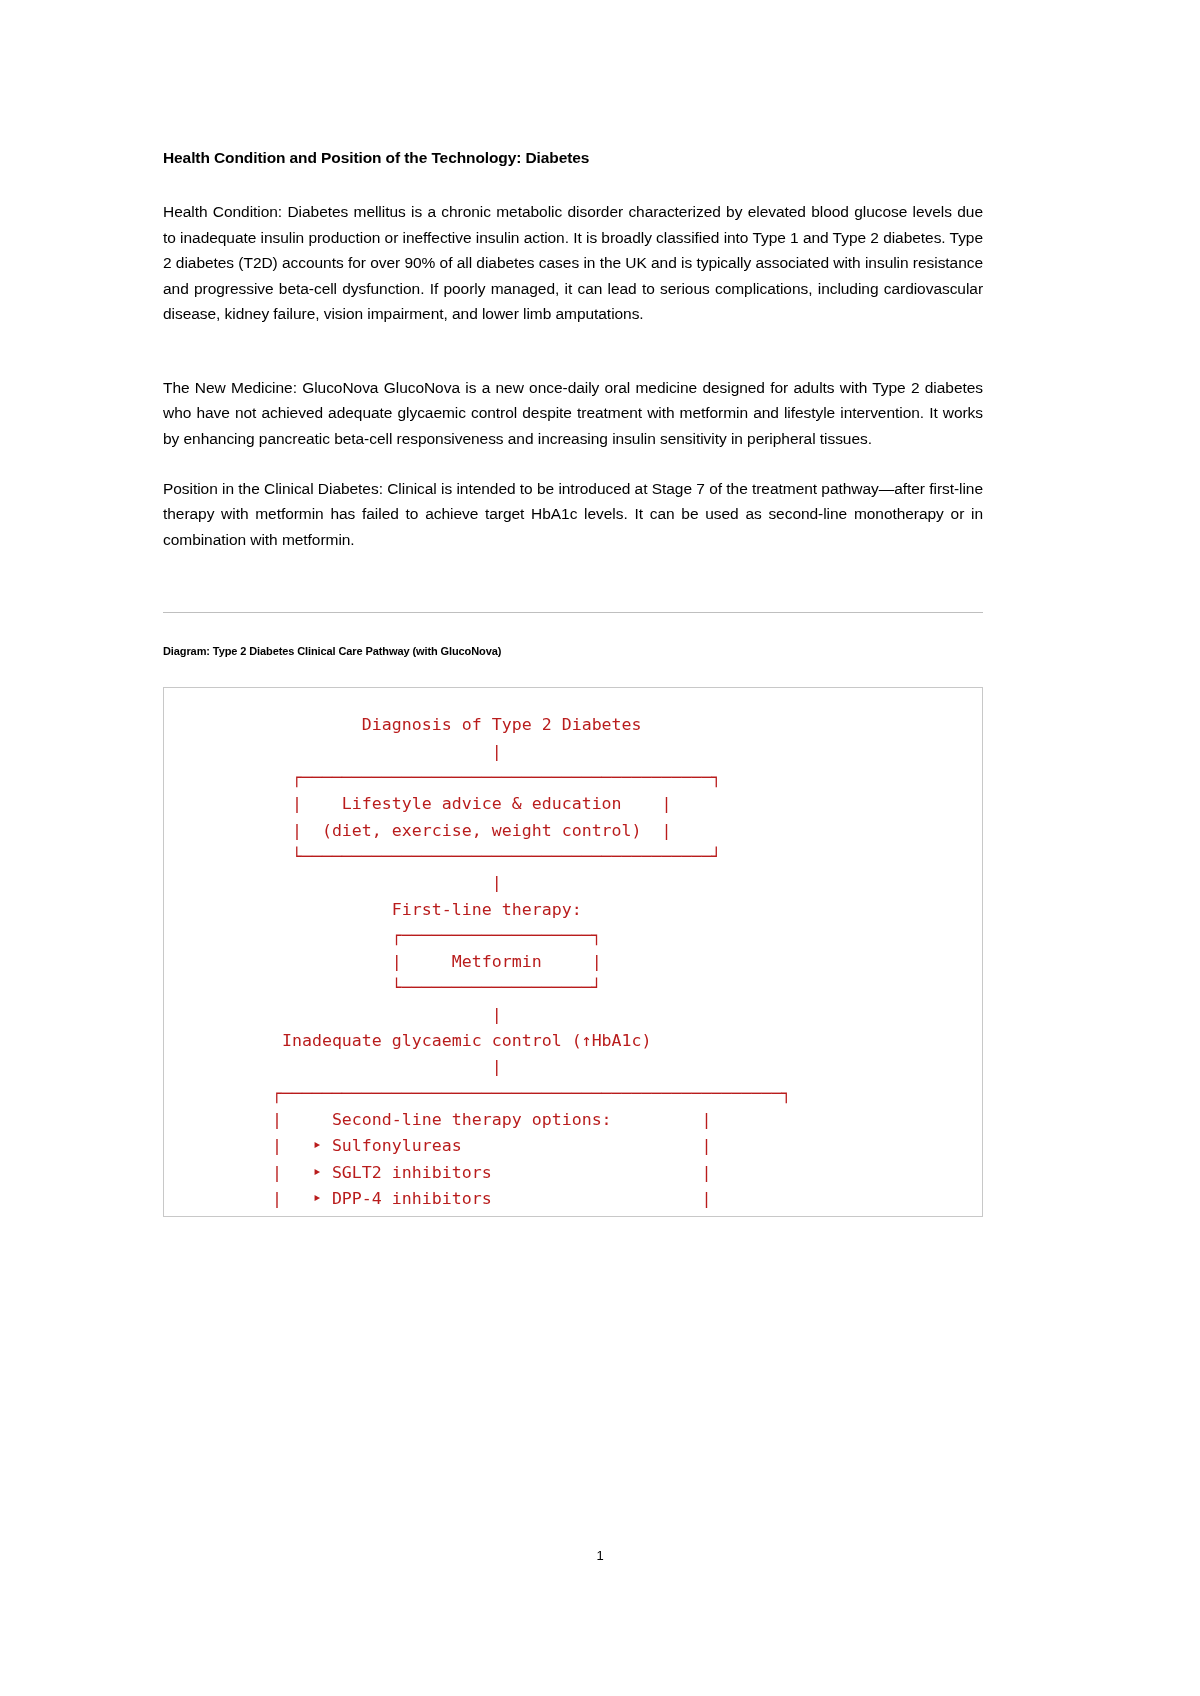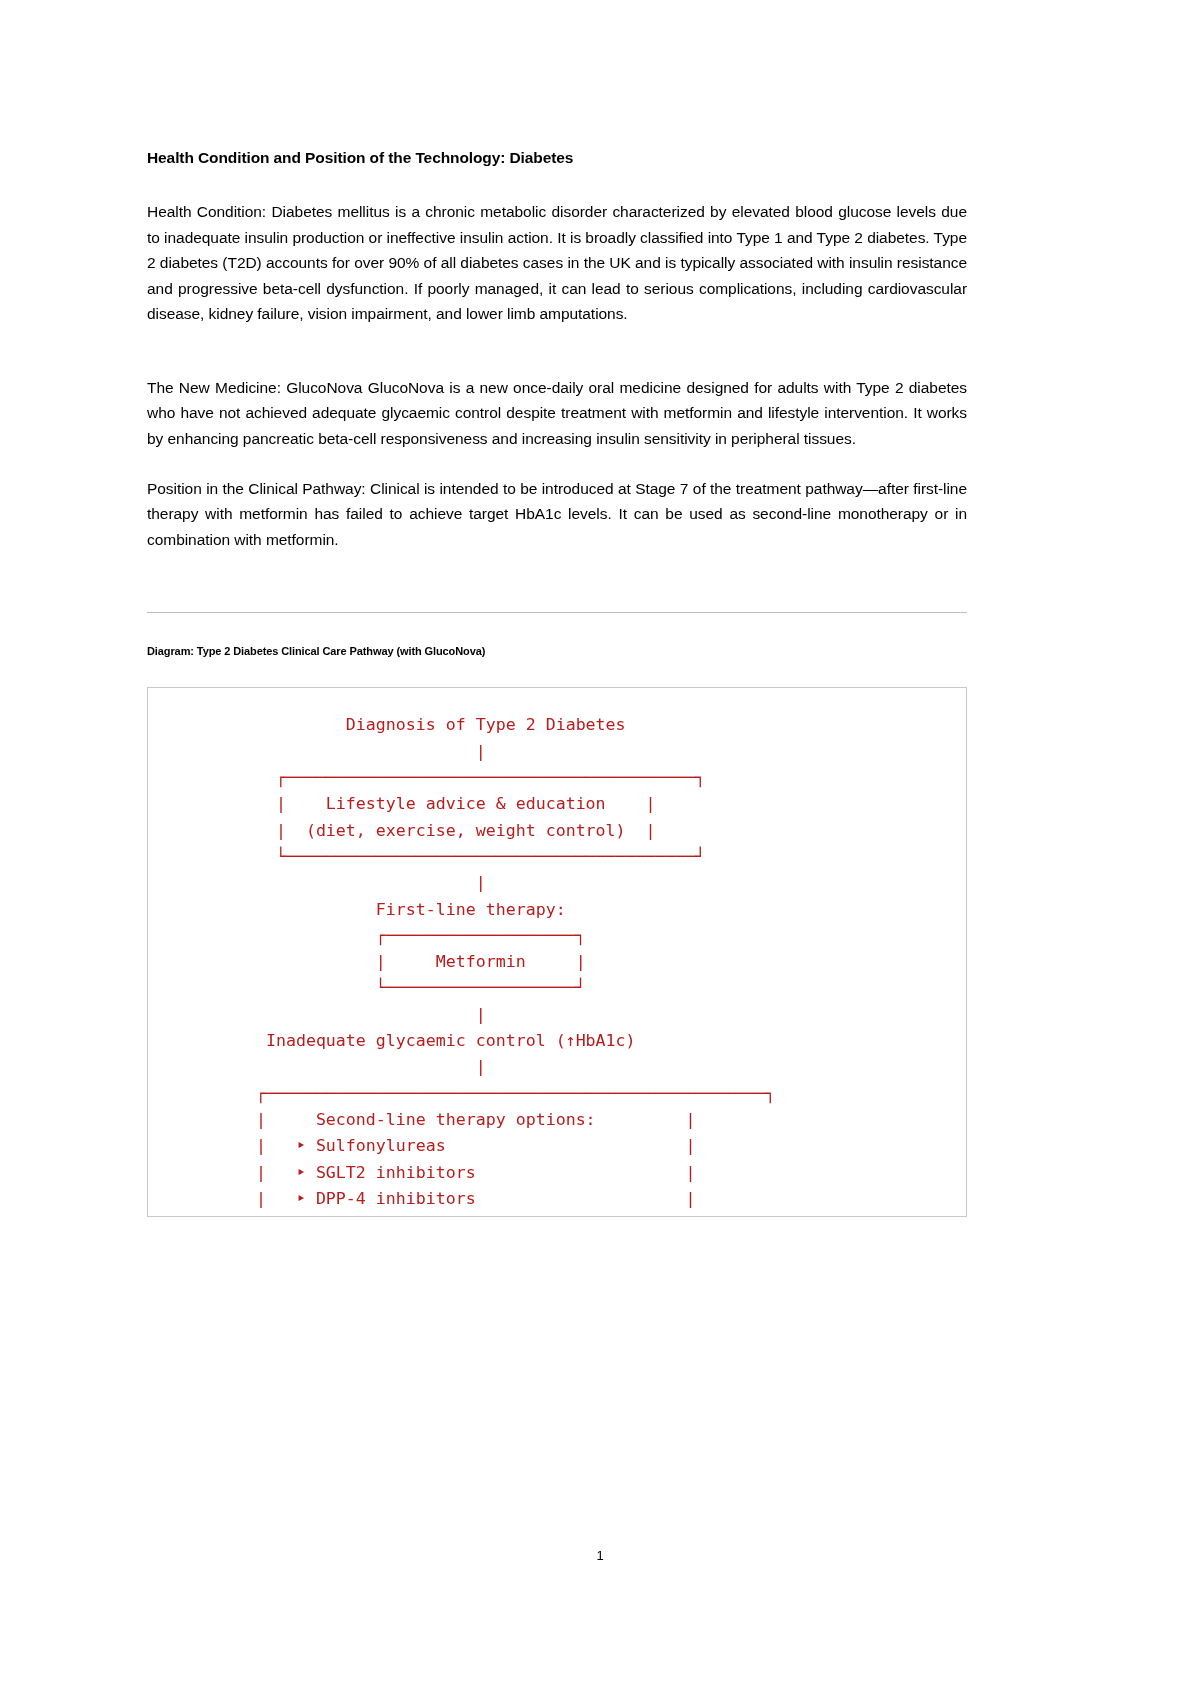--- a/index.html
+++ b/index.html
@@ -18,21 +18,21 @@
   .page {
     position: relative;
     width: 1200px;
     height: 1696px;
     background: #ffffff;
     box-sizing: border-box;
     padding: 0;
   }
   .content {
     position: absolute;
-    left: 147px;
+    left: 163px;
     top: 148px;
     width: 820px;
   }
 
   
   .doc-heading {
     font-size: 15.5px;
     font-weight: bold;
     letter-spacing: -0.1px;
     line-height: 1.35;
@@ -112,21 +112,21 @@
 
     <div class="gap-md"></div>
 
 
     <div class="gap-md"></div>
 
     <p class="para"><b>The New Medicine: GlucoNova</b><span> GlucoNova is a new once-daily oral medicine designed for adults with Type 2 diabetes who have not achieved adequate glycaemic control despite treatment with metformin and lifestyle intervention. It works by enhancing pancreatic beta-cell responsiveness and increasing insulin sensitivity in peripheral tissues.</span></p>
 
     <div class="gap-md"></div>
 
-    <p class="para"><b>Position in the Clinical Pathway:</b><span> Clinical is intended to be introduced at </span><b>Stage 7</b><span> of the treatment pathway—after first-line therapy with </span><b>metformin</b><span> has failed to achieve target HbA1c levels. It can be used as </span><b>second-line monotherapy</b><span> or in </span><b>combination with metformin</b><span>.</span></p>
+    <p class="para"><b>Position in the Clinical Diabetes:</b><span> Clinical is intended to be introduced at </span><b>Stage 7</b><span> of the treatment pathway—after first-line therapy with </span><b>metformin</b><span> has failed to achieve target HbA1c levels. It can be used as </span><b>second-line monotherapy</b><span> or in </span><b>combination with metformin</b><span>.</span></p>
 
     <div class="gap-md"></div>
 
 
     <div style="height:36px"></div>
 
     <hr class="sep">
 
     <div style="height:32px"></div>
 

